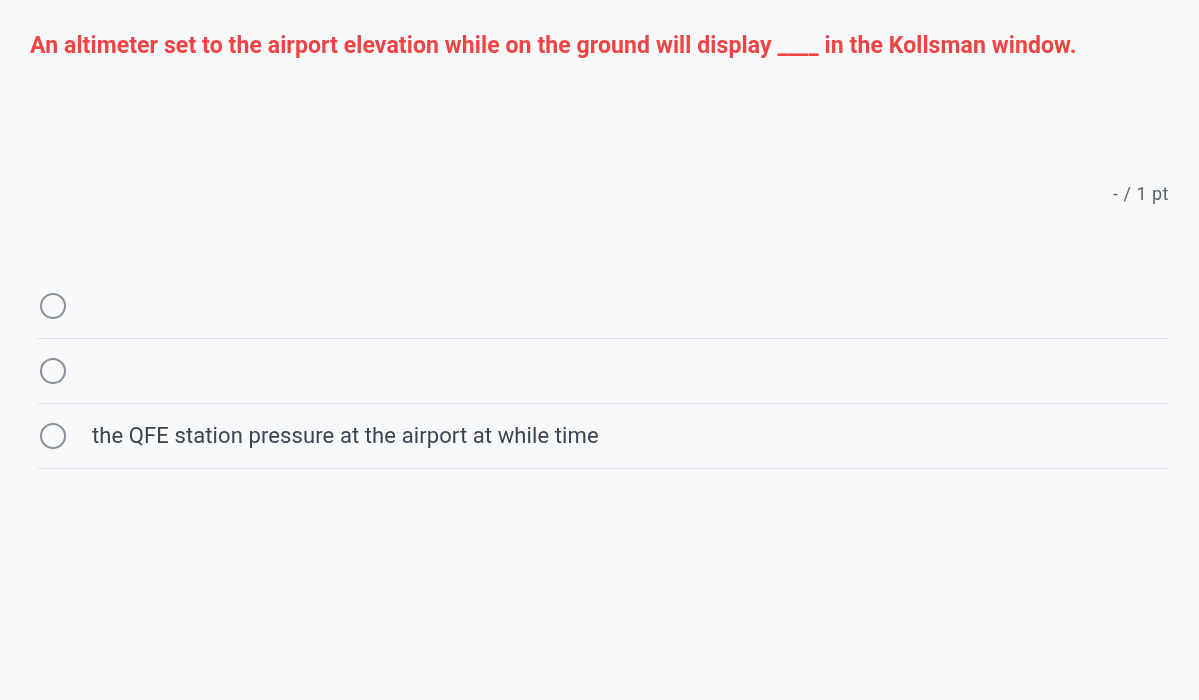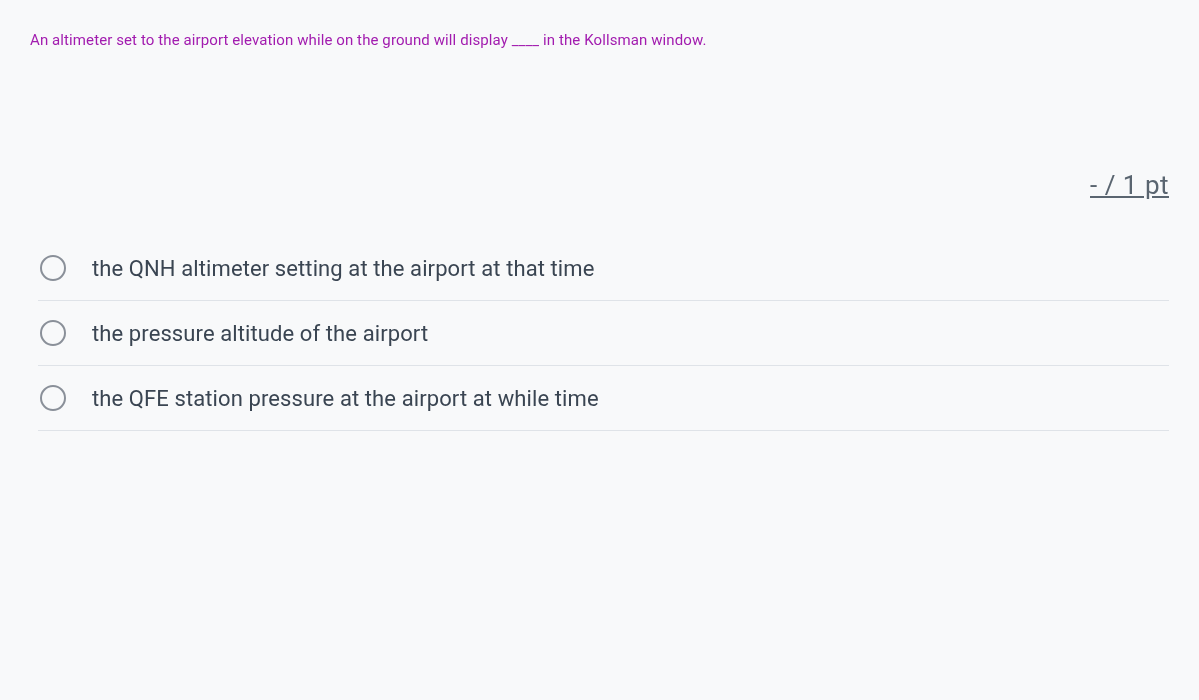--- a/index.html
+++ b/index.html
@@ -12,35 +12,34 @@
       background: #f8f9fa;
       width: 1199px;
       height: 700px;
       overflow: hidden;
       color: #3a4552;
     }
     .container {
       padding: 28px 30px 0 30px;
     }
     .question-text {
-      font-size: 15px;
+      font-size: 23px;
       line-height: 1.6;
-      color: #a21caf;
+      color: #ef4444;
       letter-spacing: 0.1px;
-      font-weight: 400;
+      font-weight: 700;
     }
     .points-row {
       text-align: right;
-      font-size: 26px;
+      font-size: 18px;
       color: #5a6570;
       margin-top: 118px;
-      margin-bottom: 36px;
+      margin-bottom: 70px;
       letter-spacing: 0.5px;
       padding-right: 0;
-      text-decoration: underline;
     }
     .options {
       padding-left: 8px;
     }
     .option {
       display: flex;
       align-items: center;
       padding: 19px 0 19px 0;
       border-bottom: 1px solid #dfe3e8;
       cursor: pointer;
@@ -65,24 +64,22 @@
 <body>
 
 <div class="container">
   <div class="question-text">An altimeter set to the airport elevation while on the ground will display ____ in the Kollsman window.</div>
 
   <div class="points-row">- / 1 pt</div>
 
   <div class="options">
     <div class="option">
       <div class="radio"></div>
-      <div class="option-text">the QNH altimeter setting at the airport at that time</div>
     </div>
     <div class="option">
       <div class="radio"></div>
-      <div class="option-text">the pressure altitude of the airport</div>
     </div>
     <div class="option">
       <div class="radio"></div>
       <div class="option-text">the QFE station pressure at the airport at while time</div>
     </div>
   </div>
 </div>
 
 </body></html>

